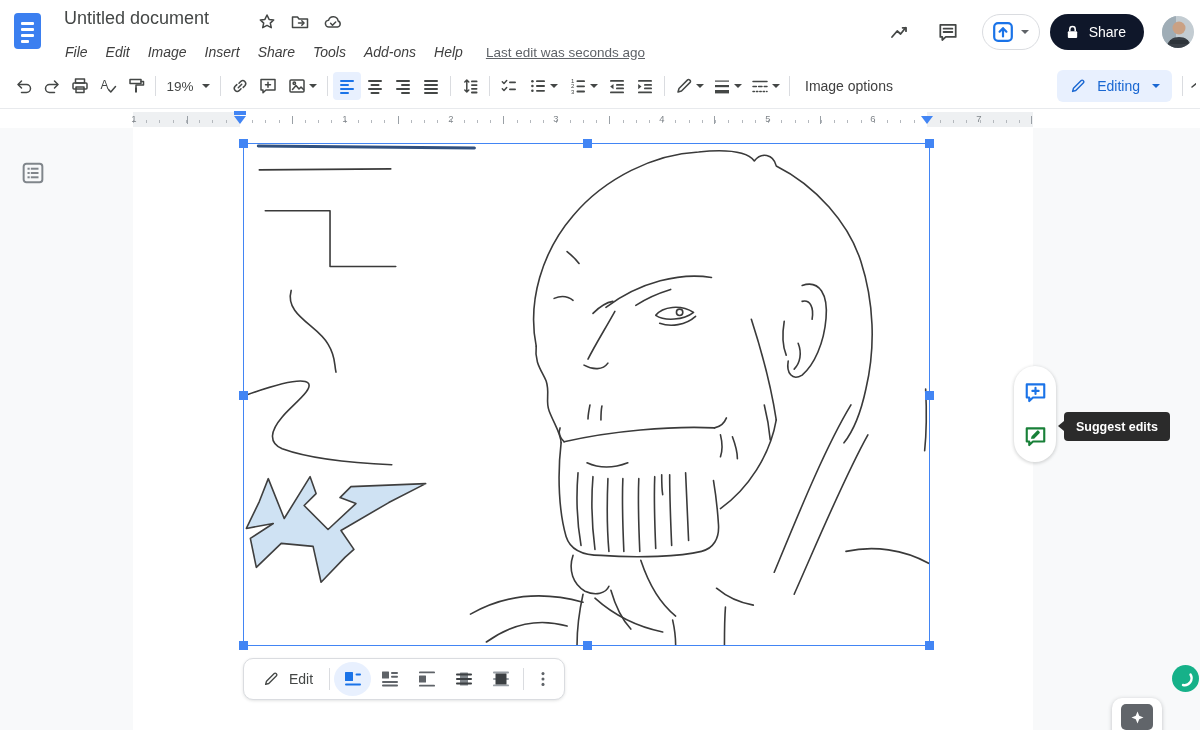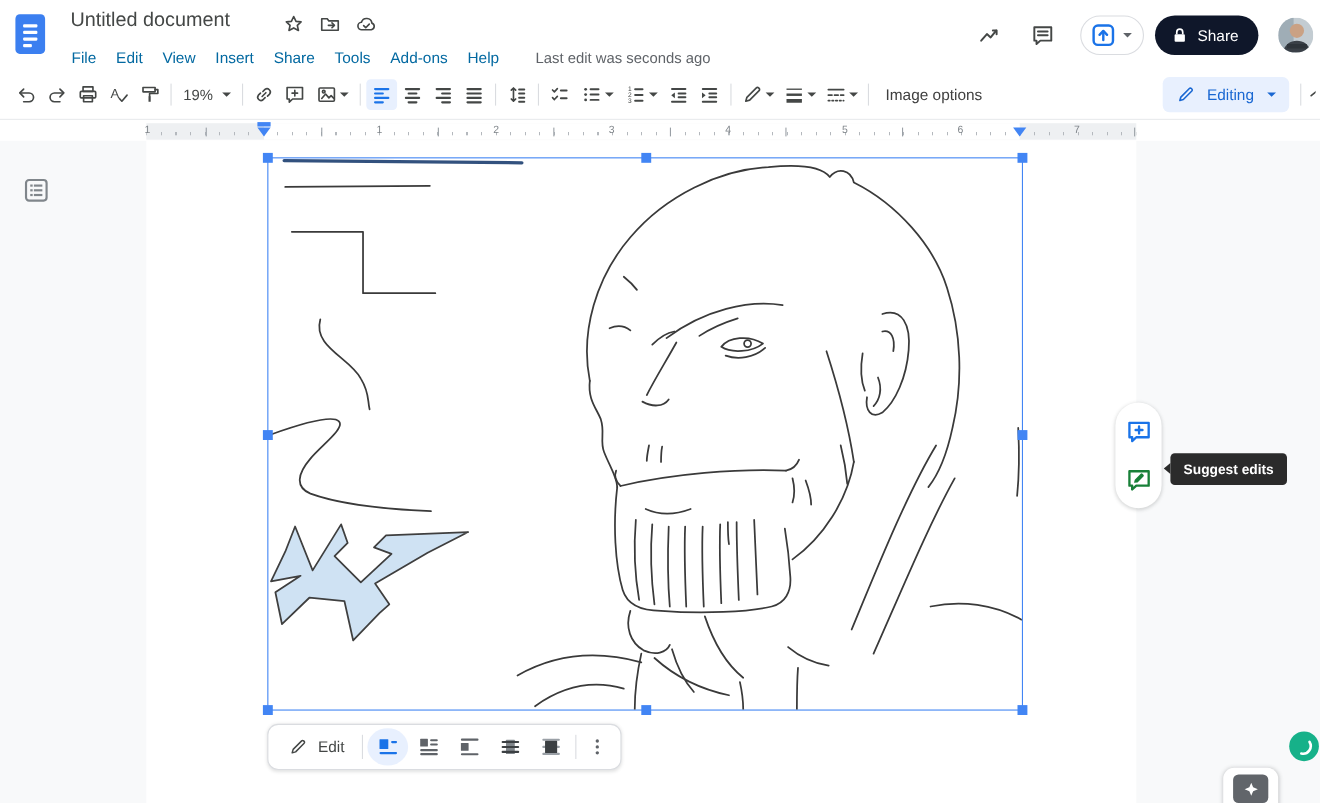--- a/index.html
+++ b/index.html
@@ -8,22 +8,22 @@
   .app { position:relative; width:1200px; height:730px;padding-left:35px; }
 
   
   .topbar { position:absolute; top:0; left:0; width:1200px; height:64px; background:#fff; }
   .docs-logo { position:absolute; left:14px; top:13px; width:27px; height:36px; background:#3b7ff0; border-radius:4px; }
   .docs-logo span { position:absolute; left:7px; width:13px; height:3px; background:#fff; border-radius:1px; }
   .doc-title { position:absolute; left:64px; top:8px; font-size:18px; color:#444746; white-space:nowrap; }
   .title-icons { position:absolute; left:256px; top:11px; display:flex; gap:12px; }
   .title-icons .icbtn { width:21px; height:21px; display:flex; align-items:center; justify-content:center; }
   .menubar { position:absolute; left:56px; top:40px; height:24px; display:flex; align-items:center; }
-  .menu-item { font-size:14px; color:#0369a1; padding:3px 9px; border-radius:4px; cursor:default; }
-  .last-edit { font-size:13.5px; color:#5f6368; margin-left:24px;text-align:center; }
+  .menu-item { font-size:14px; color:#404040; padding:3px 9px; border-radius:4px; cursor:default;font-style:italic; }
+  .last-edit { font-size:13.5px; color:#5f6368; text-decoration:underline; margin-left:14px;text-align:center; }
   .top-right { position:absolute; right:0; top:0; height:64px; display:flex; align-items:center; }
   .hdr-icbtn { width:40px; height:40px; display:flex; align-items:center; justify-content:center; border-radius:50%; }
   .present-btn { width:58px; height:36px; border:1px solid #dadce0; border-radius:18px; display:flex; align-items:center; justify-content:center; gap:5px; margin:0 10px 0 14px; background:#fff; }
   .share-btn { height:36px; background:#0f172a; color:#fff; border:none; border-radius:18px; display:flex; align-items:center; gap:8px; padding:0 18px 0 14px; font-size:14px; font-weight:500; font-family:"Liberation Sans",sans-serif; }
   .avatar { width:32px; height:32px; border-radius:50%; overflow:hidden; margin:0 6px 0 18px; flex:none; }
 
   
   .toolbar { position:absolute; top:64px; left:0; width:1200px; height:45px; background:#fff; border-bottom:1px solid #e8eaed; display:flex; align-items:center; padding:0 4px 0 10px; }
   .tb-btn { min-width:28px; height:28px; display:flex; align-items:center; justify-content:center; border-radius:4px; flex:none; }
   .tb-btn.sel { background:#e8f0fe; }
@@ -107,21 +107,21 @@
       <div class="icbtn">
         <svg width="20" height="20" viewBox="0 0 20 20" class="ic">
             <path d="M6 15a3.4 3.4 0 0 1-.4-6.8A4.9 4.9 0 0 1 15.1 9 3.1 3.1 0 0 1 14.5 15z"></path>
             <path d="M7.6 11.3l1.9 1.9 3.2-3.2"></path>
           </svg>
       </div>
     </div>
     <nav class="menubar">
       <span class="menu-item">File</span>
       <span class="menu-item">Edit</span>
-      <span class="menu-item">View</span>
+      <span class="menu-item">Image</span>
       <span class="menu-item">Insert</span>
       <span class="menu-item">Share</span>
       <span class="menu-item">Tools</span>
       <span class="menu-item">Add-ons</span>
       <span class="menu-item">Help</span>
       <a class="last-edit">Last edit was seconds ago</a>
     </nav>
     <div class="top-right">
       <div class="hdr-icbtn">
         <svg width="24" height="24" viewBox="0 0 24 24" class="ic" style="stroke-width:1.8">

